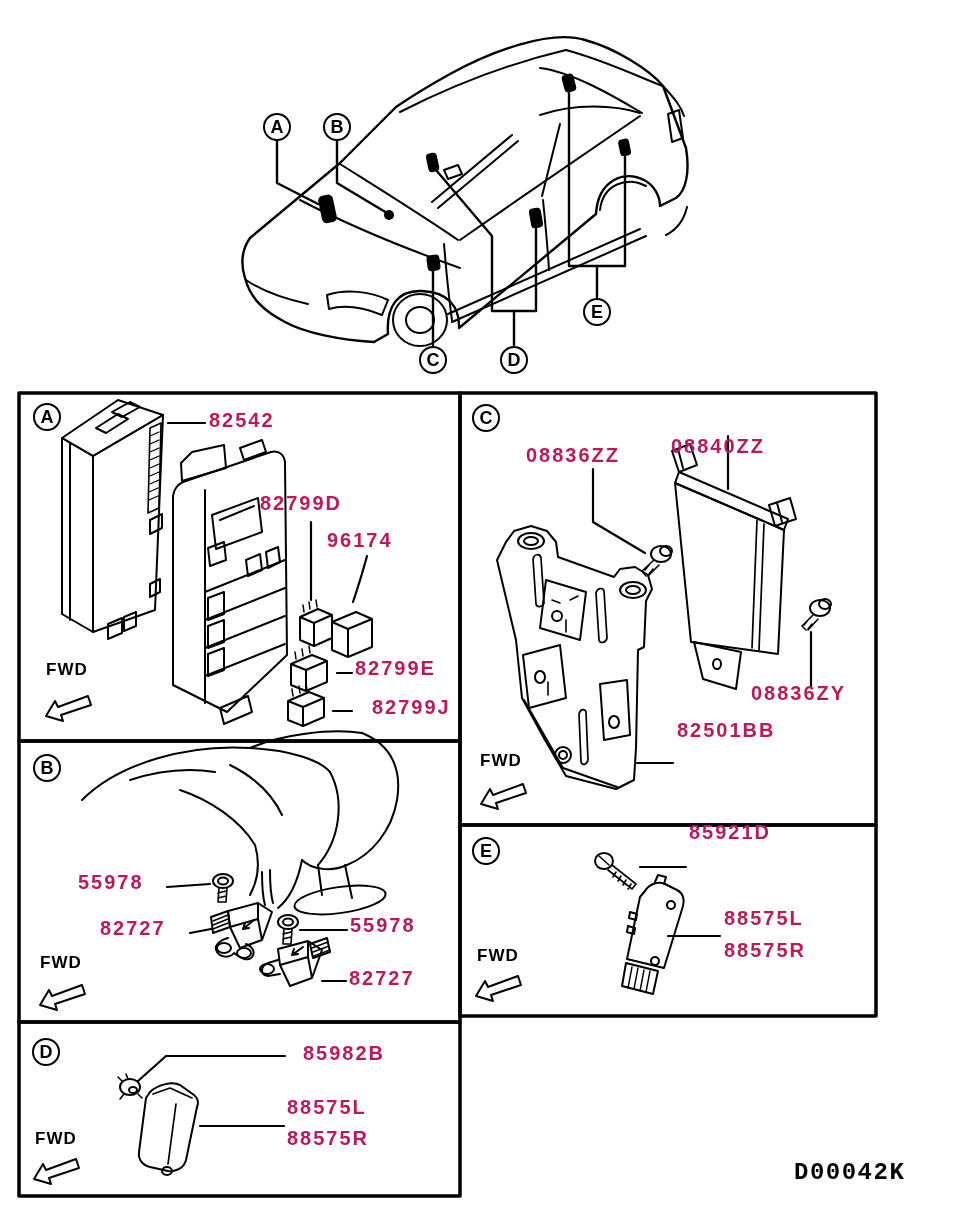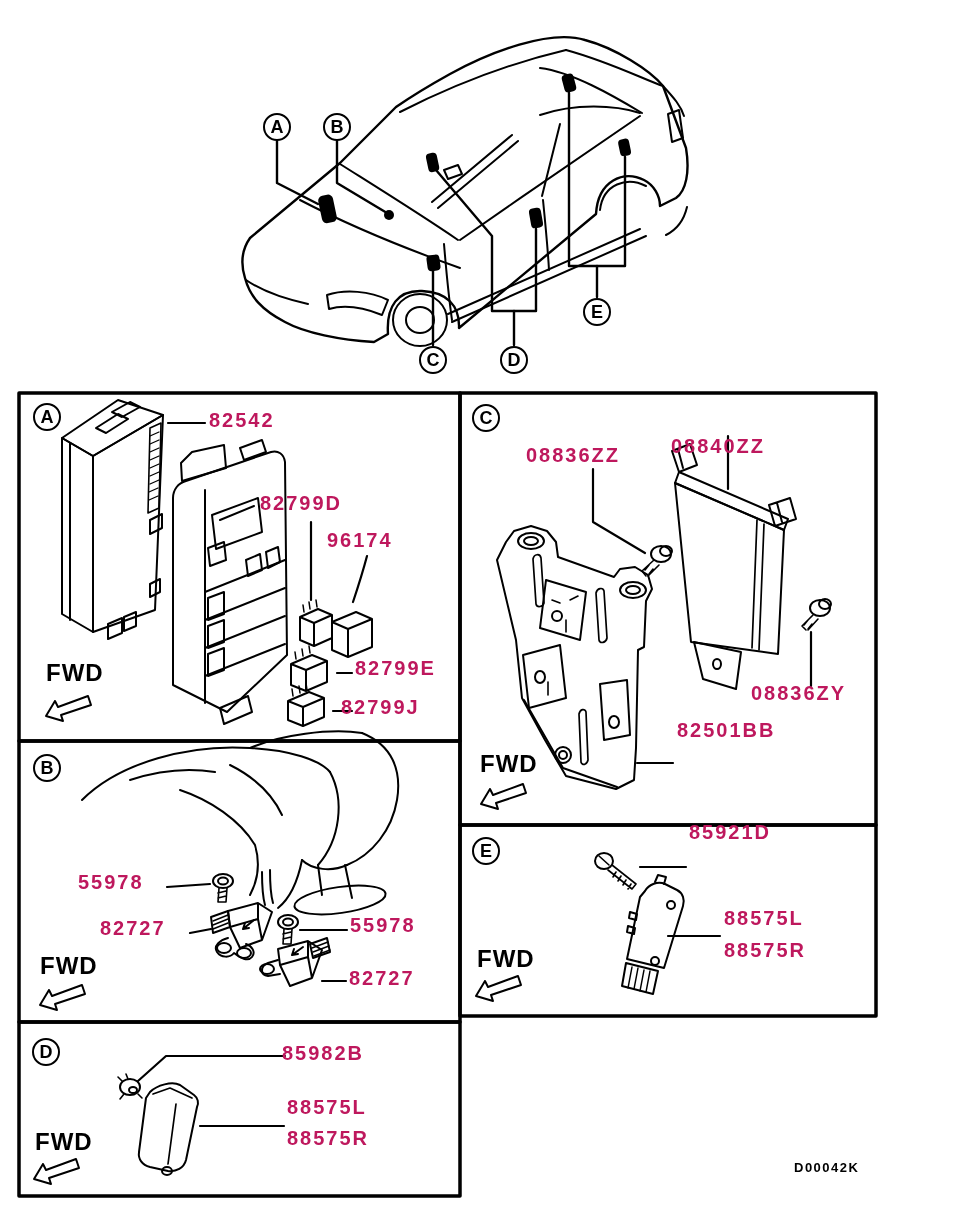--- a/index.html
+++ b/index.html
@@ -11,26 +11,26 @@
   .pn{
     position:absolute;font-weight:bold;font-size:20px;line-height:1;
     letter-spacing:2px;white-space:nowrap;color:#be185d;z-index:4;
   }
   .badge{
     position:absolute;width:28px;height:28px;border:2.5px solid #000;border-radius:50%;
     display:flex;align-items:center;justify-content:center;
     font-weight:bold;font-size:18px;line-height:1;background:#fff;z-index:5;box-sizing:border-box;
   }
   .fwd{
+    position:absolute;font-weight:bold;font-size:17px;line-height:1;
+    letter-spacing:1px;white-space:nowrap;z-index:4;
+  }
+  .code{
     position:absolute;font-weight:bold;font-size:24px;line-height:1;
-    letter-spacing:1px;white-space:nowrap;z-index:4;
-  }
-  .code{
-    position:absolute;font-weight:bold;font-size:13px;line-height:1;
-    letter-spacing:1.5px;z-index:4;
+    letter-spacing:1.5px;z-index:4;font-family:Liberation Mono, monospace;
   }
 </style>
 </head>
 <body>
 
 <div class="page">
 
   <svg class="art" width="960" height="1210" viewBox="0 0 960 1210" fill="none" stroke="#000" stroke-width="2" stroke-linecap="round" stroke-linejoin="round">
 
     <g>
@@ -272,21 +272,21 @@
       <span>E</span>
     </div>
 
   <div class="badge" style="left:33px;top:403px">
       <span>A</span>
     </div>
   <div class="pn" style="left:209px;top:410px">82542</div>
   <div class="pn" style="left:260px;top:493px">82799D</div>
   <div class="pn" style="left:327px;top:530px">96174</div>
   <div class="pn" style="left:355px;top:658px">82799E</div>
-  <div class="pn" style="left:341px;top:697px">82799J</div>
+  <div class="pn" style="left:372px;top:697px">82799J</div>
   <div class="fwd" style="left:46px;top:661px">FWD</div>
 
   <div class="badge" style="left:33px;top:754px">
       <span>B</span>
     </div>
   <div class="pn" style="left:78px;top:872px">55978</div>
   <div class="pn" style="left:100px;top:918px">82727</div>
   <div class="pn" style="left:350px;top:915px">55978</div>
   <div class="pn" style="left:349px;top:968px">82727</div>
   <div class="fwd" style="left:40px;top:954px">FWD</div>
@@ -296,21 +296,21 @@
     </div>
   <div class="pn" style="left:526px;top:445px">08836ZZ</div>
   <div class="pn" style="left:671px;top:436px">08840ZZ</div>
   <div class="pn" style="left:751px;top:683px">08836ZY</div>
   <div class="pn" style="left:677px;top:720px">82501BB</div>
   <div class="fwd" style="left:480px;top:752px">FWD</div>
 
   <div class="badge" style="left:32px;top:1038px">
       <span>D</span>
     </div>
-  <div class="pn" style="left:282px;top:1043px">85982B</div>
+  <div class="pn" style="left:303px;top:1043px">85982B</div>
   <div class="pn" style="left:287px;top:1097px">88575L</div>
   <div class="pn" style="left:287px;top:1128px">88575R</div>
   <div class="fwd" style="left:35px;top:1130px">FWD</div>
 
   <div class="badge" style="left:472px;top:837px">
       <span>E</span>
     </div>
   <div class="pn" style="left:689px;top:822px">85921D</div>
   <div class="pn" style="left:724px;top:908px">88575L</div>
   <div class="pn" style="left:724px;top:940px">88575R</div>

